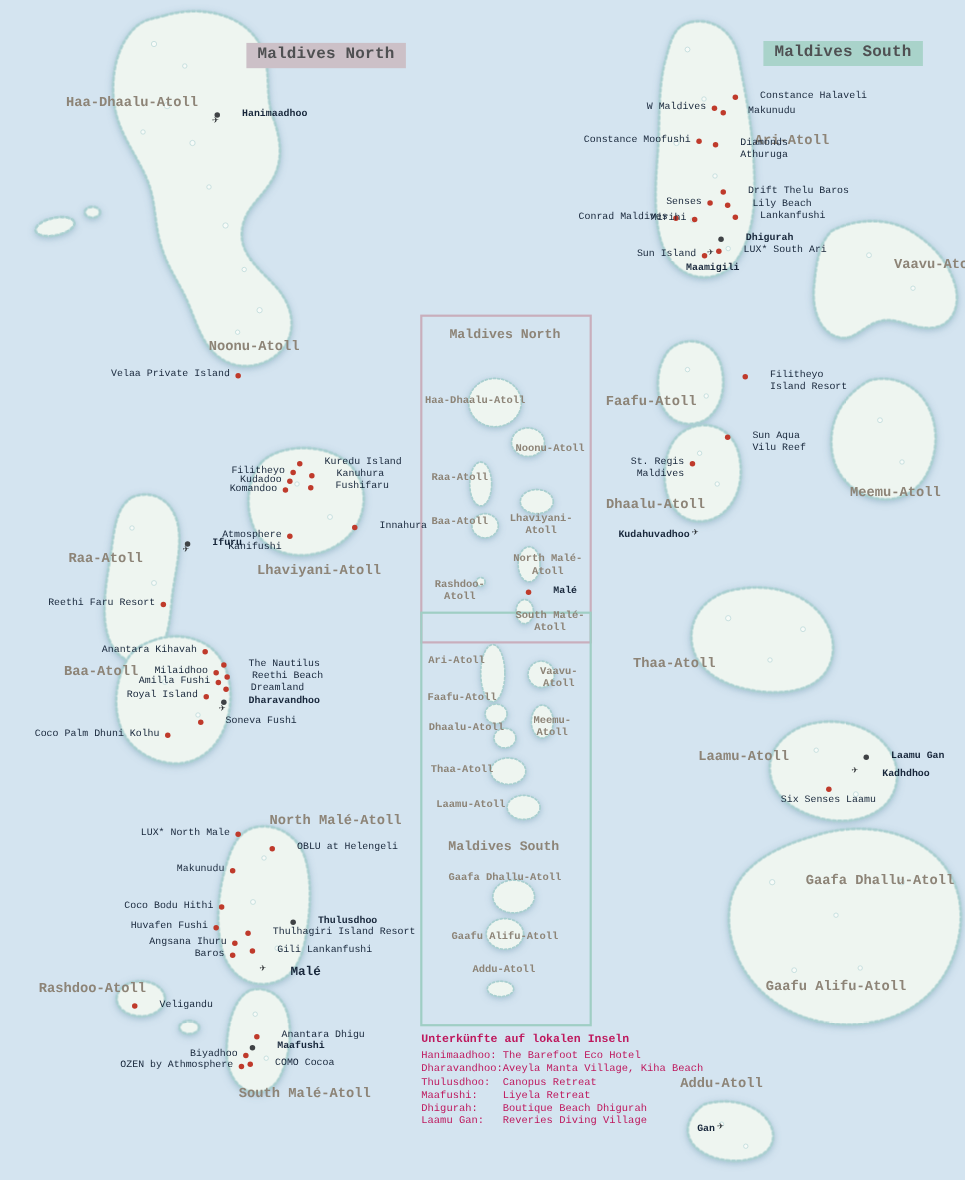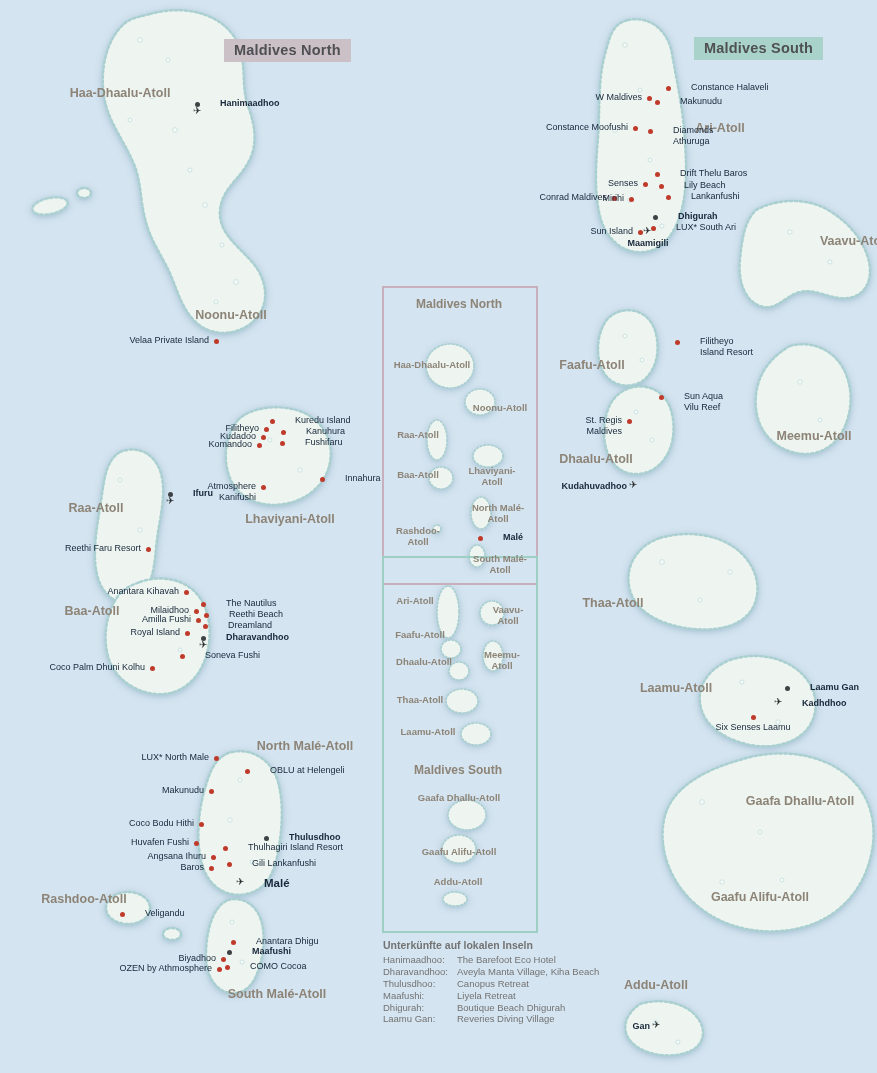--- a/index.html
+++ b/index.html
@@ -1,17 +1,17 @@
 <!DOCTYPE html>
 <html style="--ocean: #d4e4f0; --atoll-fill: #eef5f0; --atoll-stroke: #a9cfd0; --atoll-label: #8d8477; --resort-label: #17263a; --resort-dot: #bf3a2b; --local-dot: #3f4245; --north-box: #ccc0c7; --south-box: #a9d3ca; --inset-north-border: #c9aebc; --inset-south-border: #9fcec4;"><head>
 <meta charset="utf-8">
 <style>
   html,body{margin:0;padding:0;background:#fff}
   .map{position:relative;width:877px;height:1073px;background:var(--ocean,#d4e4f0);
-       font-family:Liberation Sans, sans-serif;overflow:hidden}
+       font-family:Liberation Mono, monospace;overflow:hidden}
   svg.sea{position:absolute;left:0;top:0}
   .atolls path,.atolls ellipse,.atolls circle{
       fill:var(--atoll-fill,#eef5f0);stroke:var(--atoll-stroke,#a9cfd0);
       stroke-width:2.4;stroke-dasharray:2.5 2.5;stroke-linecap:round}
   .inset-shapes path,.inset-shapes ellipse,.inset-shapes circle{
       fill:var(--atoll-fill,#eef5f0);stroke:var(--atoll-stroke,#a9cfd0);
       stroke-width:1.6;stroke-dasharray:1.8 2;stroke-linecap:round}
   .islets circle{fill:#f7fbf8;stroke:#c2dcdc;stroke-width:.8;stroke-dasharray:none}
   .inset{position:absolute;background:transparent}
   .inset-north{left:382px;top:286px;width:152px;height:295px;border:2px solid var(--inset-north-border,#c9aebc)}
@@ -34,21 +34,21 @@
   .dot-dark{background:var(--local-dot,#3f4245)}
   .plane{position:absolute;left:-5px;top:-7px;font-size:10px;color:#2e3134;line-height:1}
   .plane-below{left:-4px;top:2px}
   .lbl{position:absolute;font-size:9px;color:var(--resort-label,#17263a);
       white-space:pre;line-height:1.18;top:-6px}
   .side-right{left:23px}
   .side-left{right:7px;text-align:right}
   .side-below{top:5px;left:0;transform:translateX(-50%);text-align:center}
   .bold{font-weight:bold}
   .big{font-size:11.5px;top:-7px}
-  .legend{position:absolute;left:383px;top:939px;color:#737373}
+  .legend{position:absolute;left:383px;top:939px;color:#be185d}
   .legend-title{font-size:10.5px;font-weight:bold;margin-bottom:3px}
   .legend-row{display:flex;font-size:9.5px;line-height:1.25}
   .legend-row .n{width:74px;flex:none}
 </style>
 </head>
 <body>
 
 <div class="map">
 
   <svg class="sea" width="877" height="1073" viewBox="0 0 877 1073">
@@ -216,21 +216,21 @@
     <div class="atoll-label" style="left: 96px; top: 508px;">Raa-Atoll</div>
     <div class="atoll-label" style="left: 290px; top: 519px;">Lhaviyani-Atoll</div>
     <div class="atoll-label" style="left: 92px; top: 611px;">Baa-Atoll</div>
     <div class="atoll-label" style="left: 305px; top: 746px;">North Malé-Atoll</div>
     <div class="atoll-label" style="left: 84px; top: 899px;">Rashdoo-Atoll</div>
     <div class="atoll-label" style="left: 277px; top: 994px;">South Malé-Atoll</div>
     <div class="atoll-label" style="left: 720px; top: 128px;">Ari-Atoll</div>
     <div class="atoll-label" style="left: 854px; top: 241px;">Vaavu-Atoll</div>
     <div class="atoll-label" style="left: 592px; top: 365px;">Faafu-Atoll</div>
     <div class="atoll-label" style="left: 596px; top: 459px;">Dhaalu-Atoll</div>
-    <div class="atoll-label" style="left: 814px; top: 436px; text-align: right;">Meemu-Atoll</div>
+    <div class="atoll-label" style="left: 814px; top: 448px; text-align: right;">Meemu-Atoll</div>
     <div class="atoll-label" style="left: 613px; top: 603px;">Thaa-Atoll</div>
     <div class="atoll-label" style="left: 676px; top: 688px;">Laamu-Atoll</div>
     <div class="atoll-label" style="left: 800px; top: 801px;">Gaafa Dhallu-Atoll</div>
     <div class="atoll-label" style="left: 760px; top: 897px;">Gaafu Alifu-Atoll</div>
     <div class="atoll-label" style="left: 656px; top: 985px;">Addu-Atoll</div>
     <div class="inset-label" style="left: 432px; top: 365px;">Haa-Dhaalu-Atoll</div>
     <div class="inset-label" style="left: 500px; top: 408px;">Noonu-Atoll</div>
     <div class="inset-label" style="left: 418px; top: 435px;">Raa-Atoll</div>
     <div class="inset-label" style="left: 492px; top: 477px;">Lhaviyani-
 Atoll</div>

